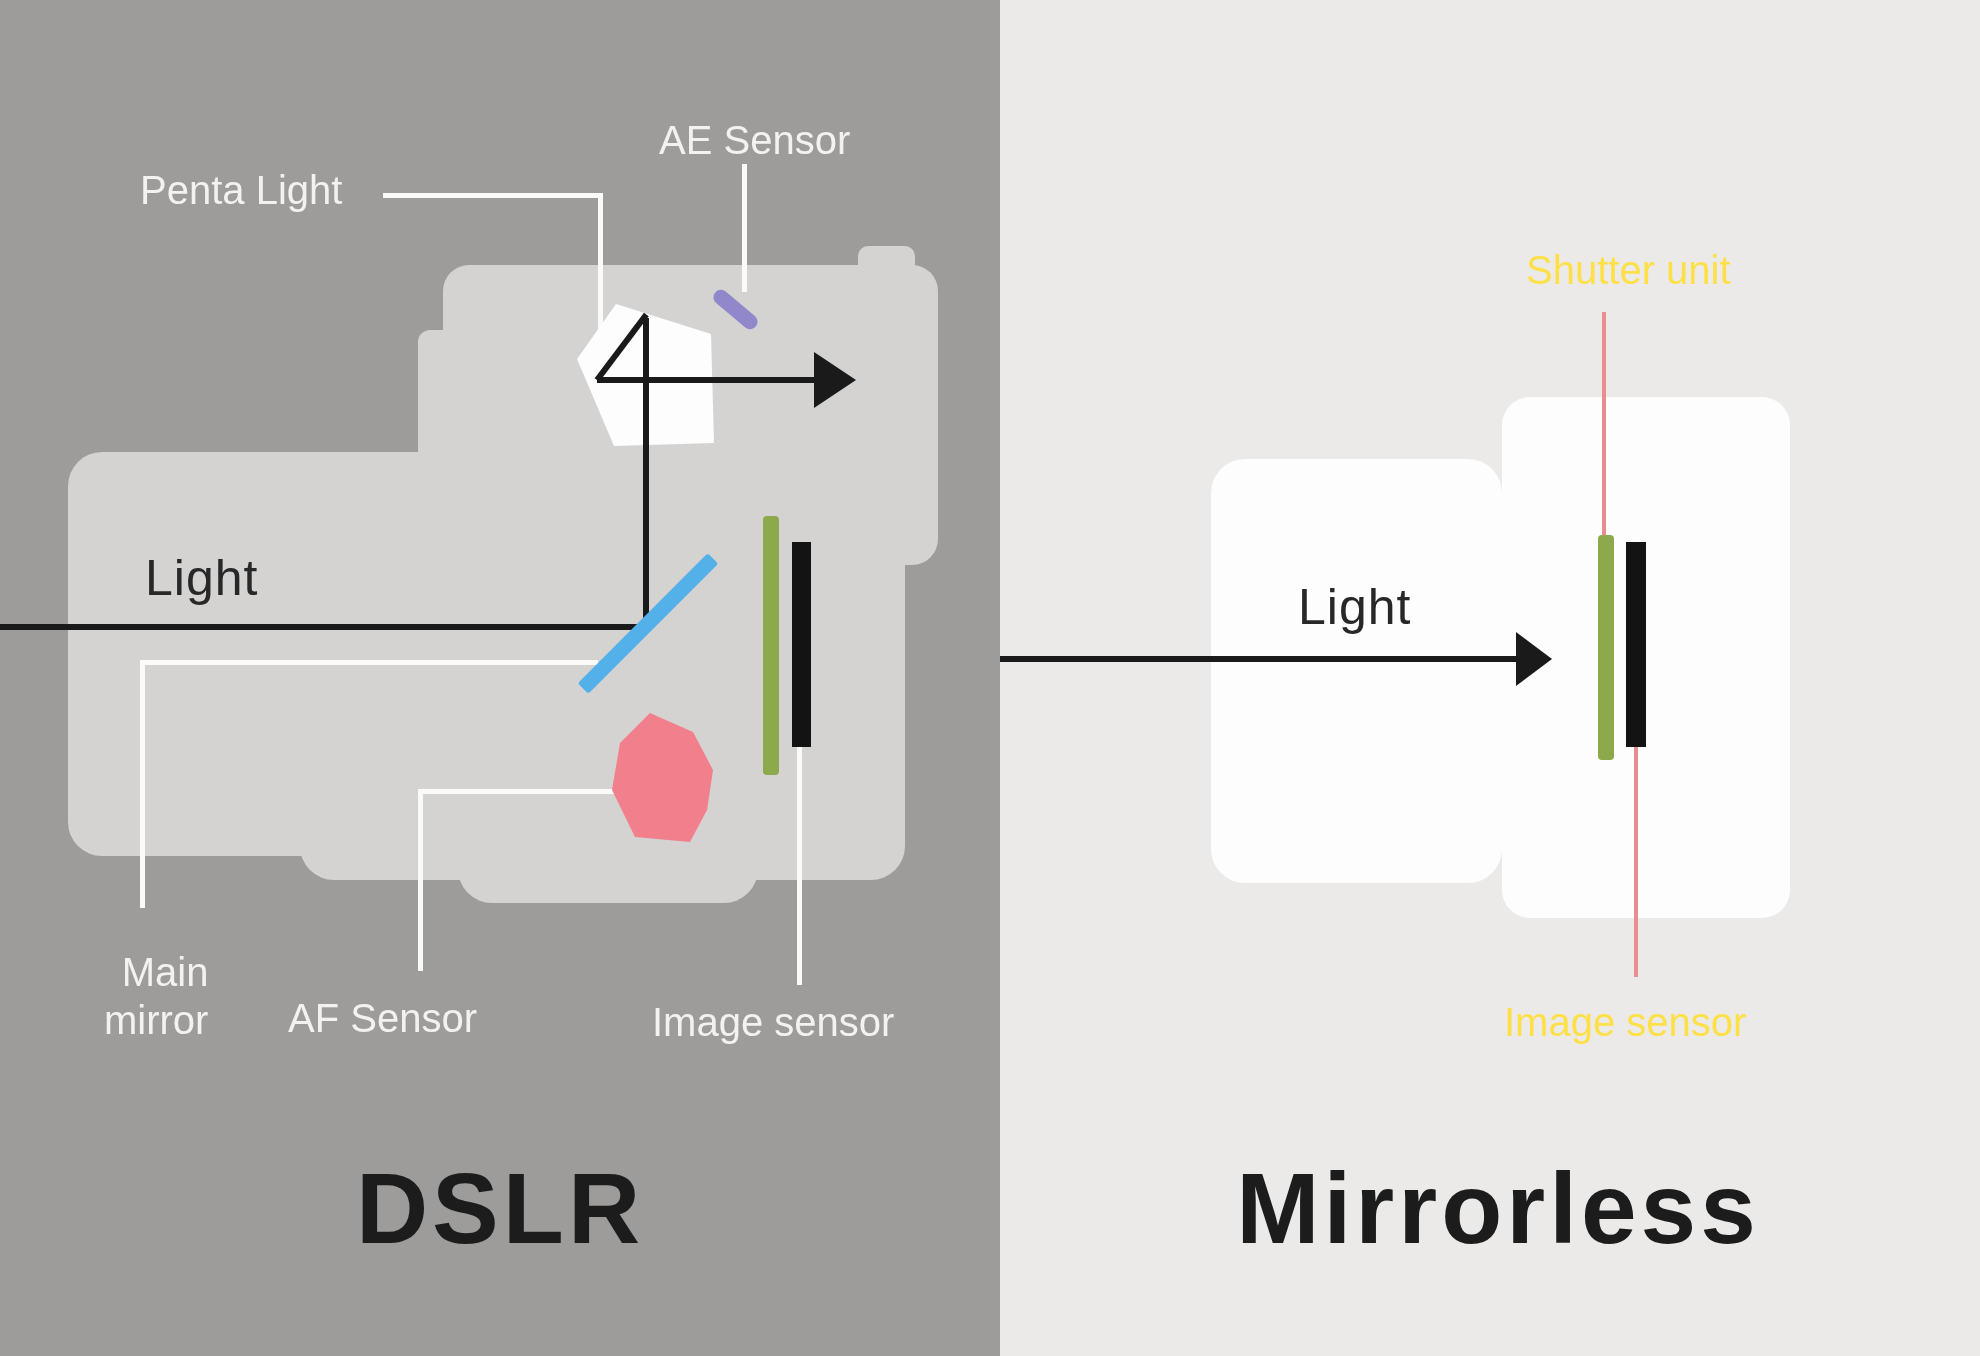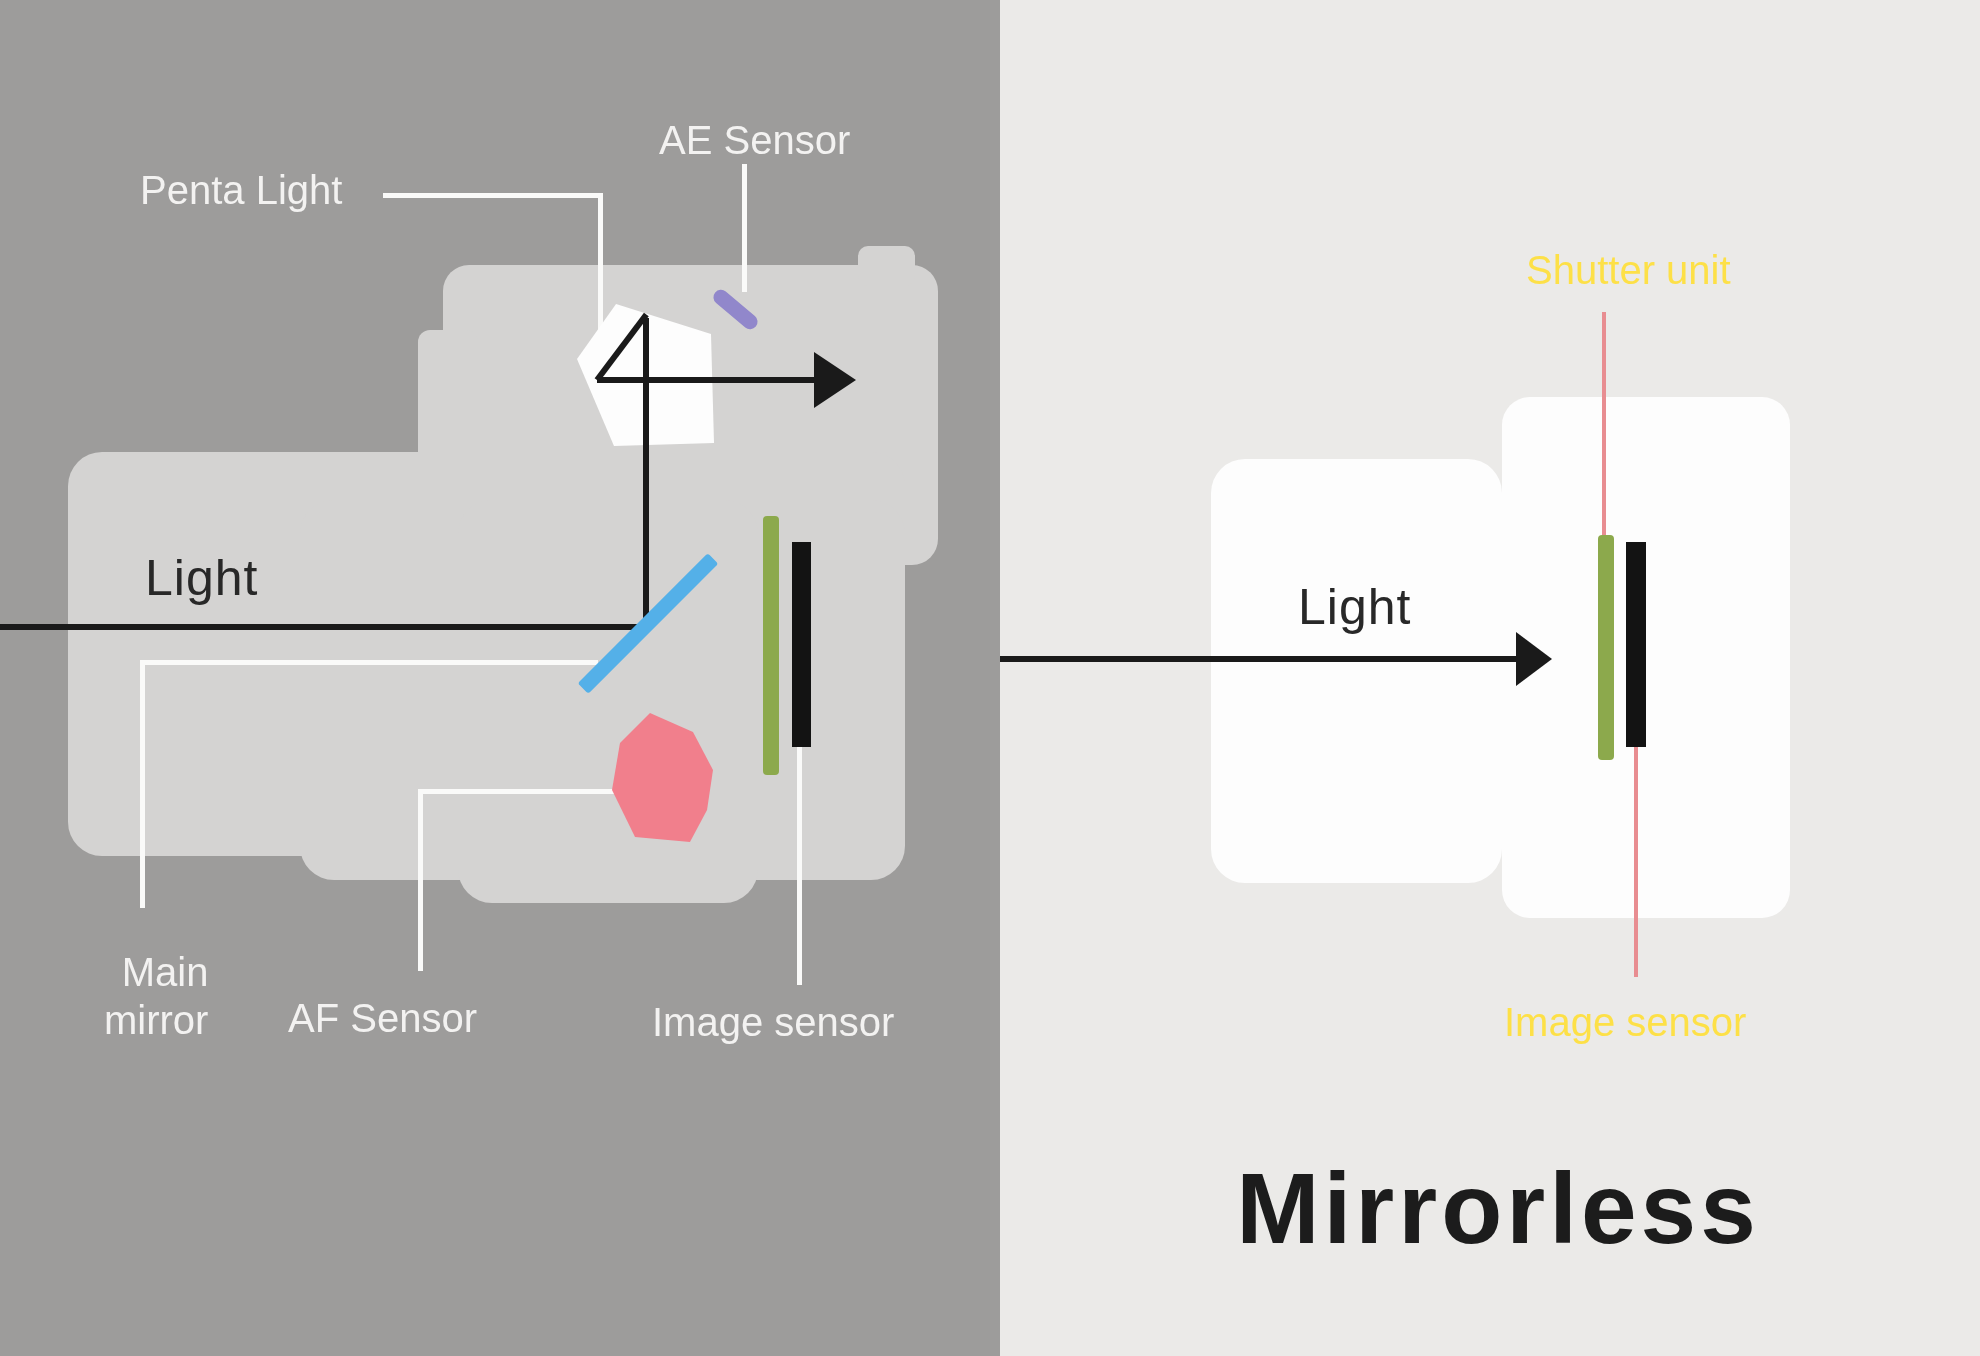--- a/index.html
+++ b/index.html
@@ -77,20 +77,21 @@
     <div class="abs greenbar" style="left:763px;top:516px;width:16px;height:259px;"></div>
     <div class="abs blackbar" style="left:792px;top:542px;width:19px;height:205px;"></div>
 
     <div class="abs lbl-light" style="left:140px;top:168px;">Penta Light</div>
     <div class="abs lbl-light" style="left:659px;top:118px;">AE Sensor</div>
     <div class="abs light-word" style="left:145px;top:549px;">Light</div>
     <div class="abs lbl-light prelines" style="left:104px;top:948px;line-height:48px;">Main
 mirror</div>
     <div class="abs lbl-light" style="left:288px;top:996px;">AF Sensor</div>
     <div class="abs lbl-light" style="left:652px;top:1000px;">Image sensor</div>
+    <div class="abs title" style="left:0;top:1158px;width:1000px;">DSLR</div>
   </div>
 
   <div id="panel-right" class="abs"></div>
 
   <div class="abs bodyR" style="left:1211px;top:459px;width:291px;height:424px;border-radius:34px;"></div>
   <div class="abs bodyR" style="left:1502px;top:397px;width:288px;height:521px;border-radius:28px;"></div>
 
   <div class="abs sline" style="left:1602px;top:312px;width:4px;height:224px;"></div>
   <div class="abs sline" style="left:1634px;top:747px;width:4px;height:230px;"></div>
 

